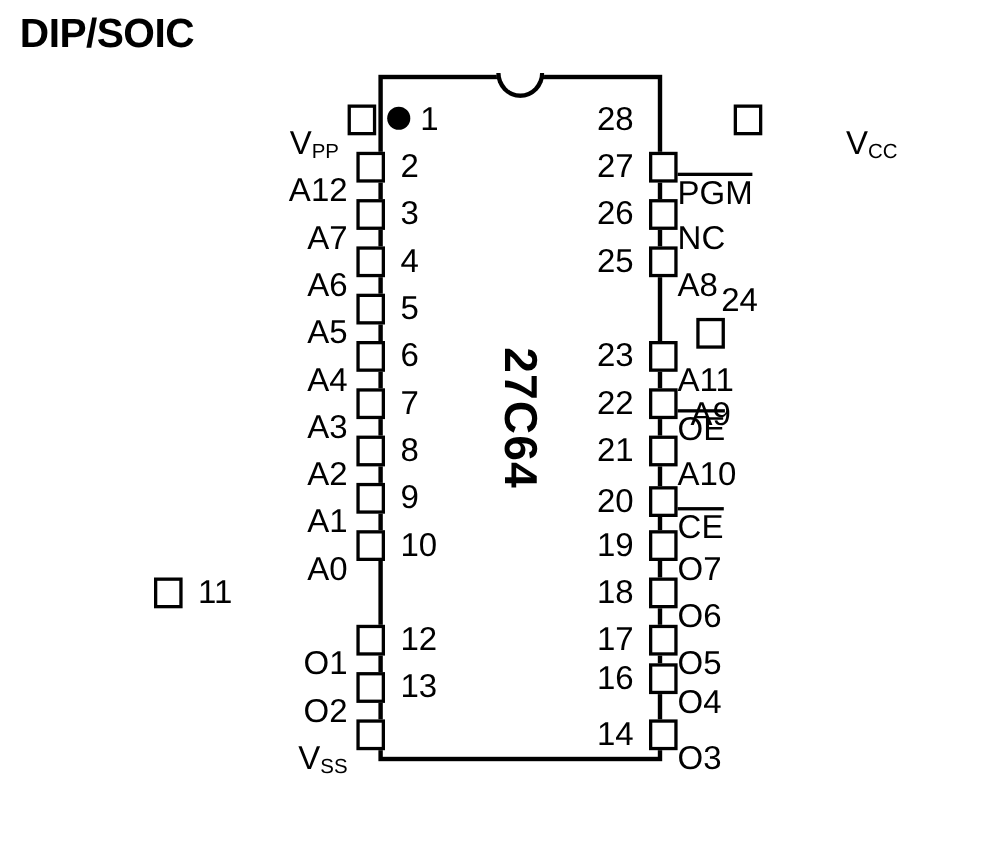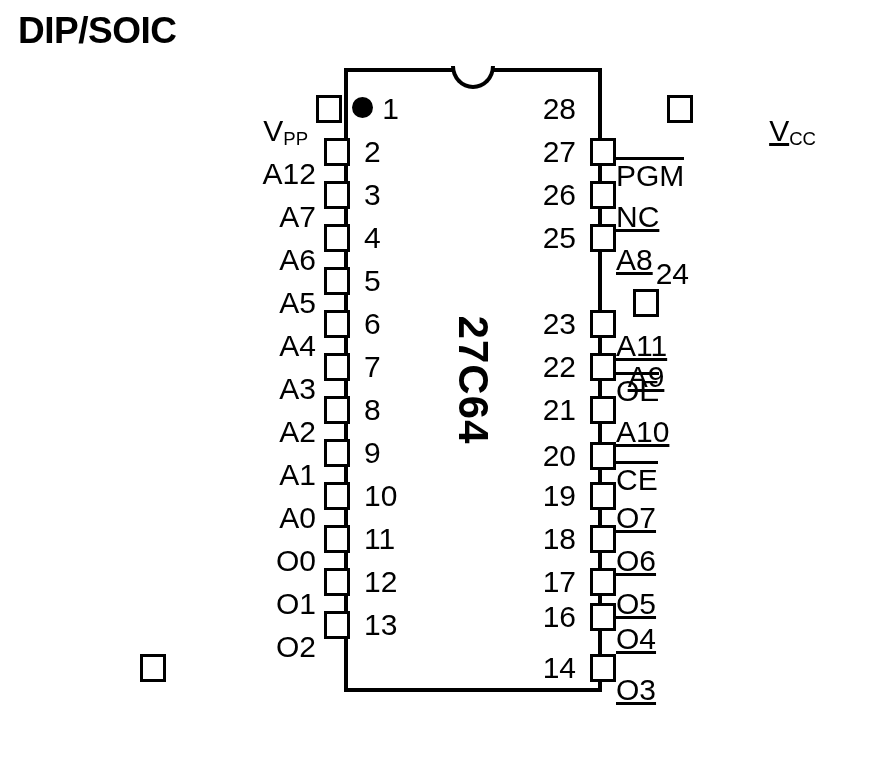--- a/index.html
+++ b/index.html
@@ -99,21 +99,20 @@
     white-space: nowrap;
     margin-top: 45px;
   }
   .pin-row.left .pin-label {
     width: 176px;
     text-align: right;
     padding-right: 8px;
   }
   .pin-row.right .pin-label {
     text-align: left;
-    text-decoration: underline;
   }
 
   .pin-label sub {
     font-size: 0.62em;
     vertical-align: baseline;
     position: relative;
     top: 0.22em;
     letter-spacing: 0;
   }
   .ovr {
@@ -219,35 +218,35 @@
         <div class="pin-label">A1</div>
         <div class="pin-box"></div>
         <div class="pin-num">9</div>
       </div>
       <div class="pin-row left" style="top: 474px;">
         <div class="pin-label">A0</div>
         <div class="pin-box"></div>
         <div class="pin-num">10</div>
       </div>
       <div class="pin-row left" style="top: 517px;">
-        <div class="pin-label">O0</div>
         <div class="pin-box"></div>
         <div class="pin-num">11</div>
       </div>
       <div class="pin-row left" style="top: 560px;">
         <div class="pin-label">O1</div>
         <div class="pin-box"></div>
         <div class="pin-num">12</div>
       </div>
       <div class="pin-row left" style="top: 603px;">
         <div class="pin-label">O2</div>
         <div class="pin-box"></div>
         <div class="pin-num">13</div>
       </div>
       <div class="pin-row left" style="top: 646px;">
+        <div class="pin-label">V<sub>SS</sub></div>
         <div class="pin-box"></div>
       </div>
     </div>
   <div id="right-pins">
       <div class="pin-row right" style="top: 87px; justify-content: space-between;">
         <div class="pin-num">28</div>
         <div class="pin-box"></div>
         <div class="pin-label">V<sub>CC</sub></div>
       </div>
       <div class="pin-row right" style="top: 130px;">

